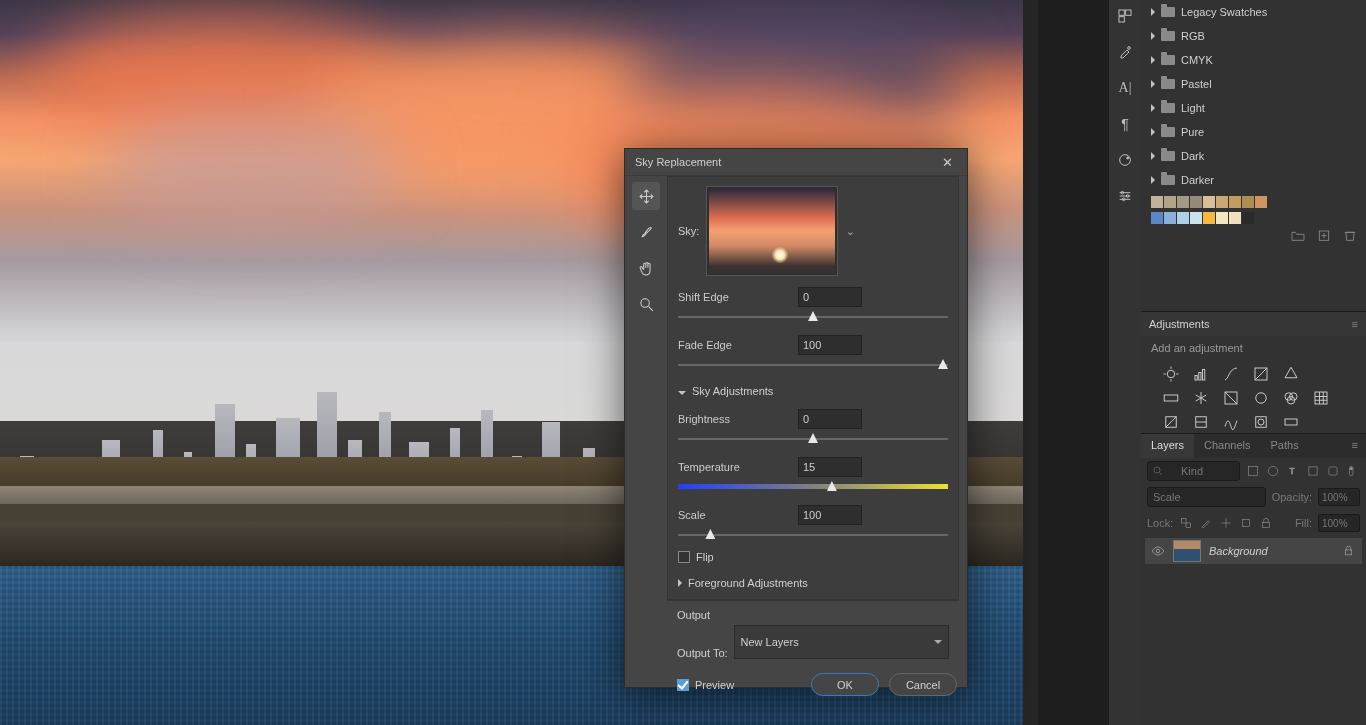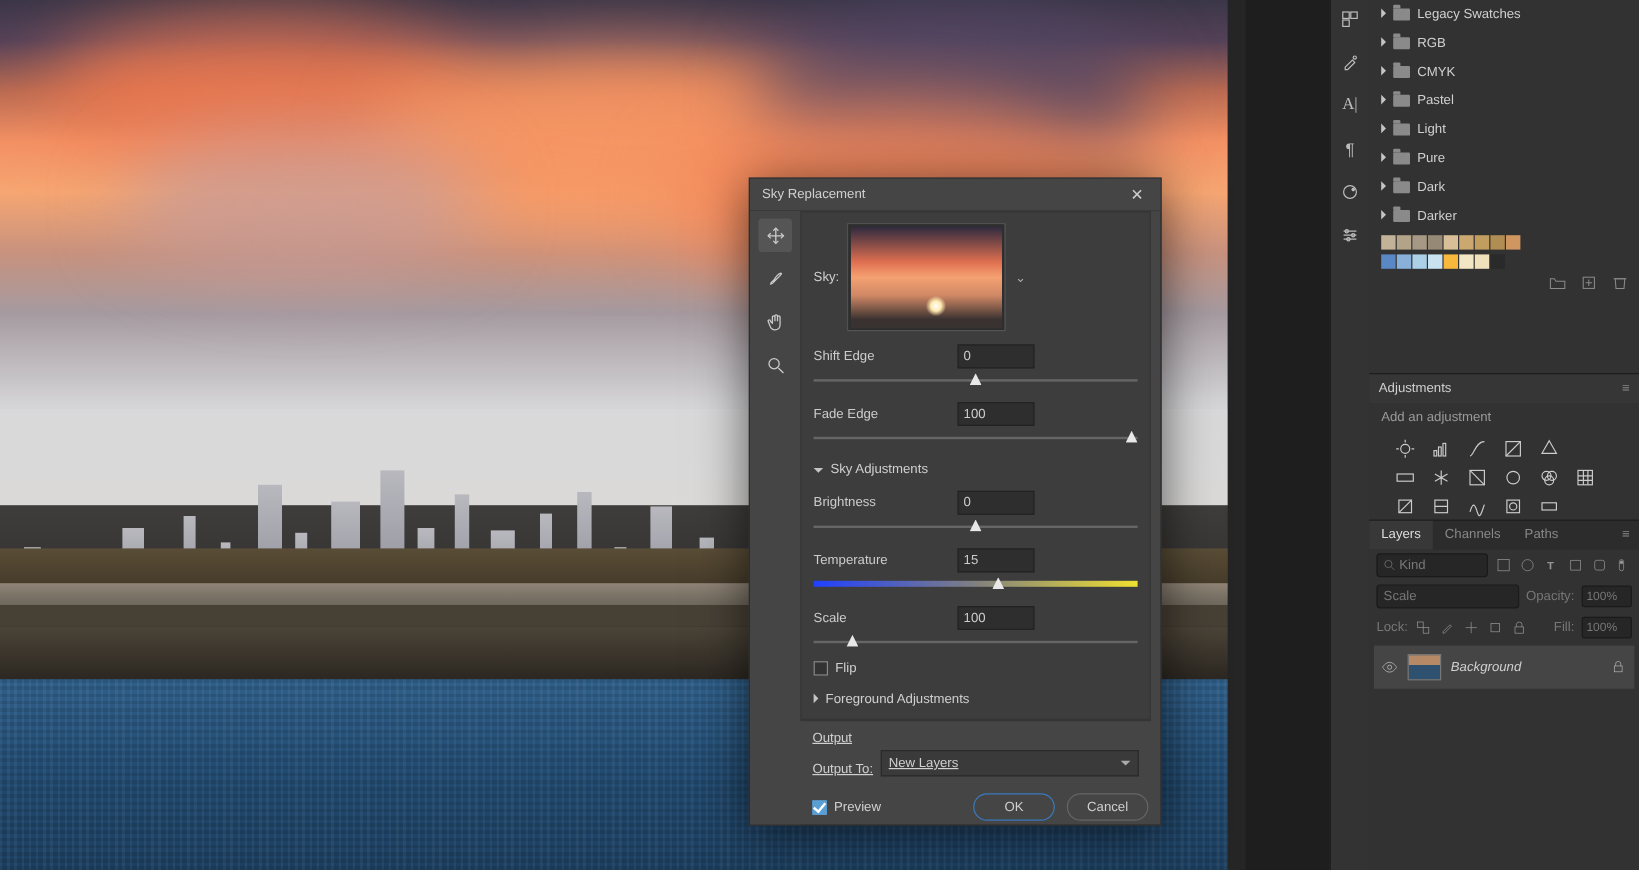--- a/index.html
+++ b/index.html
@@ -51,28 +51,28 @@
 .adj-row{display:flex;gap:10px;padding:4px 0 0 20px;}
 .adj-btn{width:20px;height:20px;display:flex;align-items:center;justify-content:center;cursor:pointer;}
 .adj-btn svg{width:18px;height:18px;fill:none;stroke:#ccc;stroke-width:1.3;}
 
 .layers-panel{flex:1;display:flex;flex-direction:column;}
 .layer-tabs{display:flex;height:24px;background:#2c2c2c;}
 .layer-tab{padding:5px 10px;cursor:pointer;color:#888;}
 .layer-tab.active{background:#383838;color:#ddd;}
 .layer-tabs .grip{margin-left:auto;padding:5px 8px;color:#888;}
 .layer-row1{display:flex;align-items:center;height:26px;padding:0 6px;gap:6px;}
-.layer-search{flex:1;height:20px;background:#262626;border:1px solid #1a1a1a;border-radius:3px;padding:0 4px;display:flex;align-items:center;gap:2px;}
+.layer-search{flex:1;height:20px;background:#262626;border:1px solid #1a1a1a;border-radius:3px;padding:0 4px;display:flex;align-items:center;gap:17px;}
 .layer-search svg{width:12px;height:12px;fill:none;stroke:#888;}
 .lsi{width:14px;height:14px;cursor:pointer;}
 .lsi svg{width:14px;height:14px;fill:none;stroke:#999;}
 .drop{flex:1;height:20px;background:#262626;border:1px solid #1a1a1a;border-radius:3px;padding:0 5px;display:flex;align-items:center;}
 .smalltxt{color:#777;font-size:11px;}
 .num-box{width:42px;height:18px;background:#262626;border:1px solid #1a1a1a;border-radius:2px;font-size:10px;color:#777;padding:0 3px;display:flex;align-items:center;}
-.layer-item{display:flex;align-items:center;height:36px;background:#454545;margin:2px 4px;padding:0 6px;gap:8px;}
+.layer-item{display:flex;align-items:center;height:26px;background:#454545;margin:2px 4px;padding:0 6px;gap:8px;}
 .eye{width:14px;height:14px;}
 .eye svg{width:14px;height:14px;fill:none;stroke:#ccc;}
 .thumb{width:28px;height:22px;background:linear-gradient(180deg,#b58866 40%,#2f5170 40%);border:1px solid #777;}
 .layername{font-style:italic;}
 .lock-s{width:14px;height:14px;margin-left:auto;}
 .lock-s svg{width:13px;height:13px;fill:none;stroke:#bbb;}
 
 
 .dialog{position:absolute;left:624px;top:148px;width:344px;height:540px;background:#454545;box-shadow:0 6px 40px rgba(0,0,0,.6);border:1px solid #2c2c2c;}
 .dlg-title{height:27px;background:#454545;display:flex;align-items:center;padding:0 10px;border-bottom:1px solid #3a3a3a;}
@@ -93,23 +93,23 @@
 .slider-val{width:64px;height:20px;background:#2e2e2e;border:1px solid #222;color:#ccc;padding:0 4px;display:flex;align-items:center;}
 .slider-track{position:relative;height:12px;margin-top:4px;}
 .st-line{position:absolute;top:5px;left:0;right:0;height:2px;background:#666;}
 .st-thumb{position:absolute;top:0;width:10px;height:10px;background:#e8e8e8;clip-path:polygon(50% 0,100% 100%,0 100%);}
 .temp-track .st-line{background:linear-gradient(90deg,#2040ff,#808080,#f0e030);height:5px;top:3px;}
 .collapse-hdr{display:flex;align-items:center;gap:6px;margin-top:14px;cursor:pointer;}
 .chk{display:flex;align-items:center;gap:6px;margin-top:10px;cursor:pointer;}
 .chkbox{width:12px;height:12px;border:1px solid #888;background:#333;position:relative;}
 .chkbox.on{background:#5a9fd4;border-color:#5a9fd4;}
 .chkbox.on::after{content:"";position:absolute;left:2px;top:-1px;width:4px;height:8px;border-right:2px solid #fff;border-bottom:2px solid #fff;transform:rotate(40deg);}
-.output-sect{margin:0 8px 0 0;padding:8px 10px 2px;border-top:1px solid #353535;text-decoration:underline;}
+.output-sect{margin:0 8px 0 0;padding:8px 10px 2px;border-top:1px solid #353535;}
 .out-row{display:flex;align-items:flex-end;gap:6px;margin-top:4px;}
-.out-select{flex:1;height:22px;background:#3a3a3a;border:1px solid #2a2a2a;padding:0 6px;display:flex;align-items:center;cursor:pointer;}
+.out-select{flex:1;height:34px;background:#3a3a3a;border:1px solid #2a2a2a;padding:0 6px;display:flex;align-items:center;cursor:pointer;}
 .out-select::after{content:"";margin-left:auto;border-top:4px solid #aaa;border-left:4px solid transparent;border-right:4px solid transparent;}
 .dlg-footer{display:flex;align-items:center;padding:12px 10px;gap:10px;}
 .btn{width:68px;height:23px;border:1px solid #666;border-radius:12px;display:flex;align-items:center;justify-content:center;cursor:pointer;background:#454545;}
 .btn.primary{border-color:#3a7abd;}
 .dlg-footer .spacer{flex:1;}
 </style>
 </head>
 <body>
 
 <div class="workspace">

